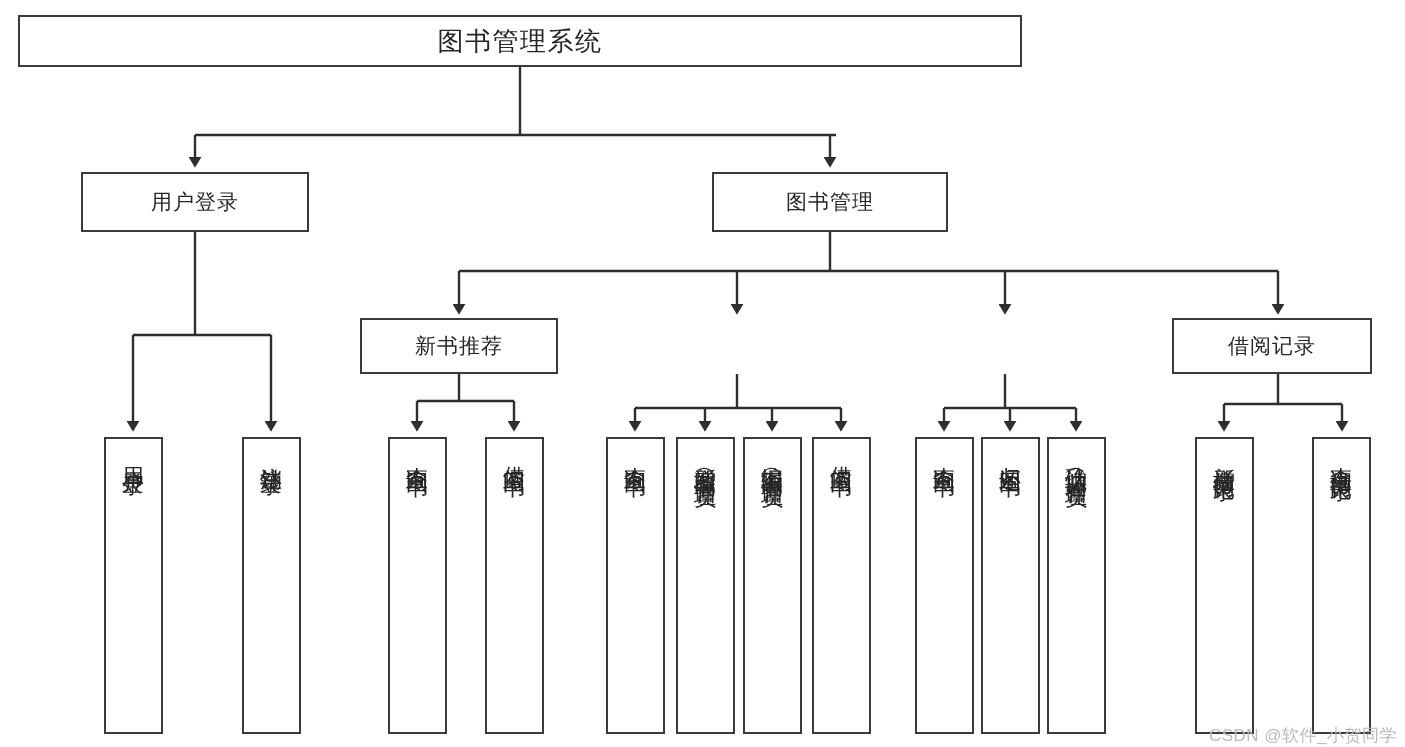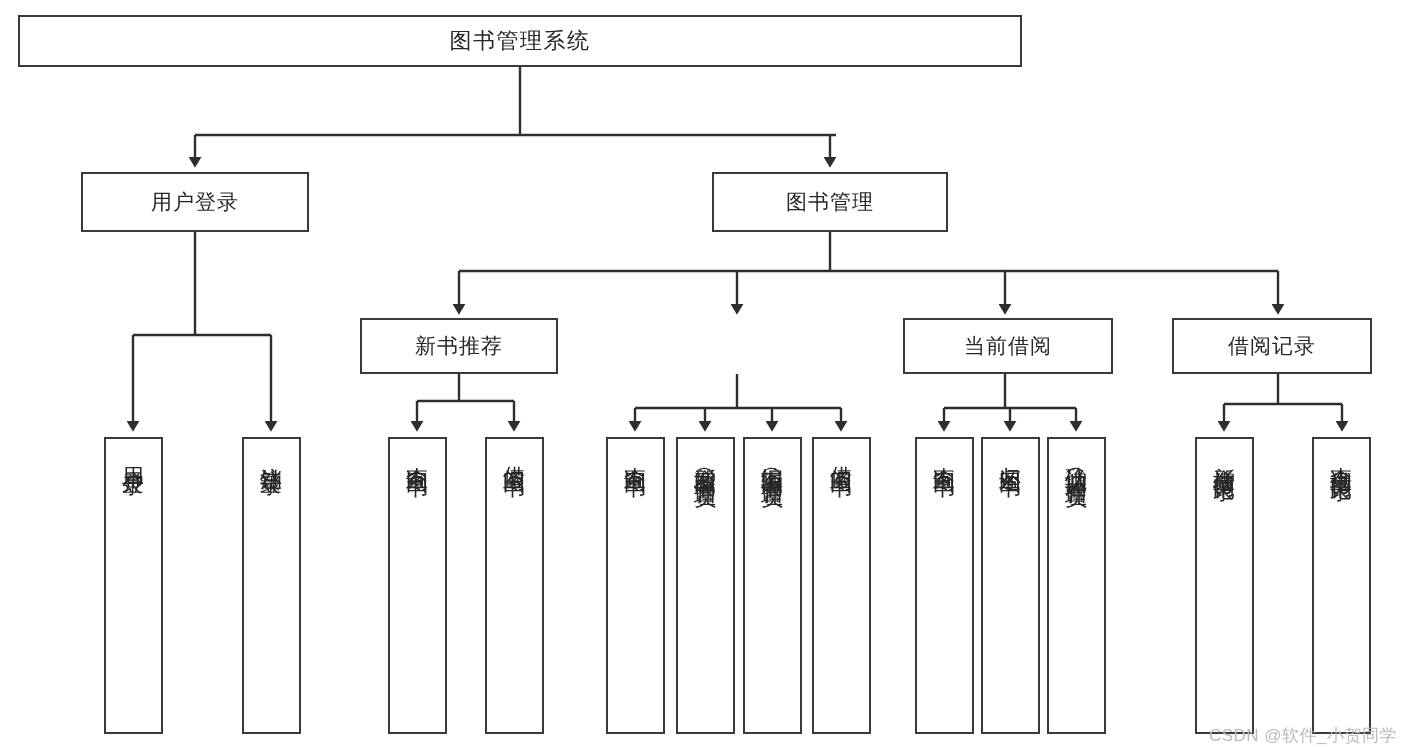--- a/index.html
+++ b/index.html
@@ -37,21 +37,21 @@
     text-align:center;
     line-height:1.18;
     white-space:nowrap;
   }
   
   .node.h .label{
     font-size:21px;
     letter-spacing:1px;
   }
   .node.root .label{
-    font-size:22px;
+    font-size:26px;
     letter-spacing:1.5px;
   }
   
   .node.v{
     align-items:flex-start;
     padding-top:10px;
   }
   .node.v .label{
     writing-mode:vertical-rl;
     text-orientation:upright;
@@ -138,23 +138,20 @@
 
   <div class="node h" style="left:712px;top:172px;width:236px;height:60px;">
     <span class="label">图书管理</span>
   </div>
 
   <div class="node h" style="left:360px;top:318px;width:198px;height:56px;">
     <span class="label">新书推荐</span>
   </div>
 
 
-  <div class="node h" style="left:903px;top:318px;width:210px;height:56px;">
-    <span class="label">当前借阅</span>
-  </div>
 
   <div class="node h" style="left:1172px;top:318px;width:200px;height:56px;">
     <span class="label">借阅记录</span>
   </div>
 
   <div class="node v" style="left:104px;top:437px;width:59px;height:297px;">
     <span class="label">用户登录</span>
   </div>
   <div class="node v" style="left:242px;top:437px;width:59px;height:297px;">
     <span class="label">注销登录</span>

